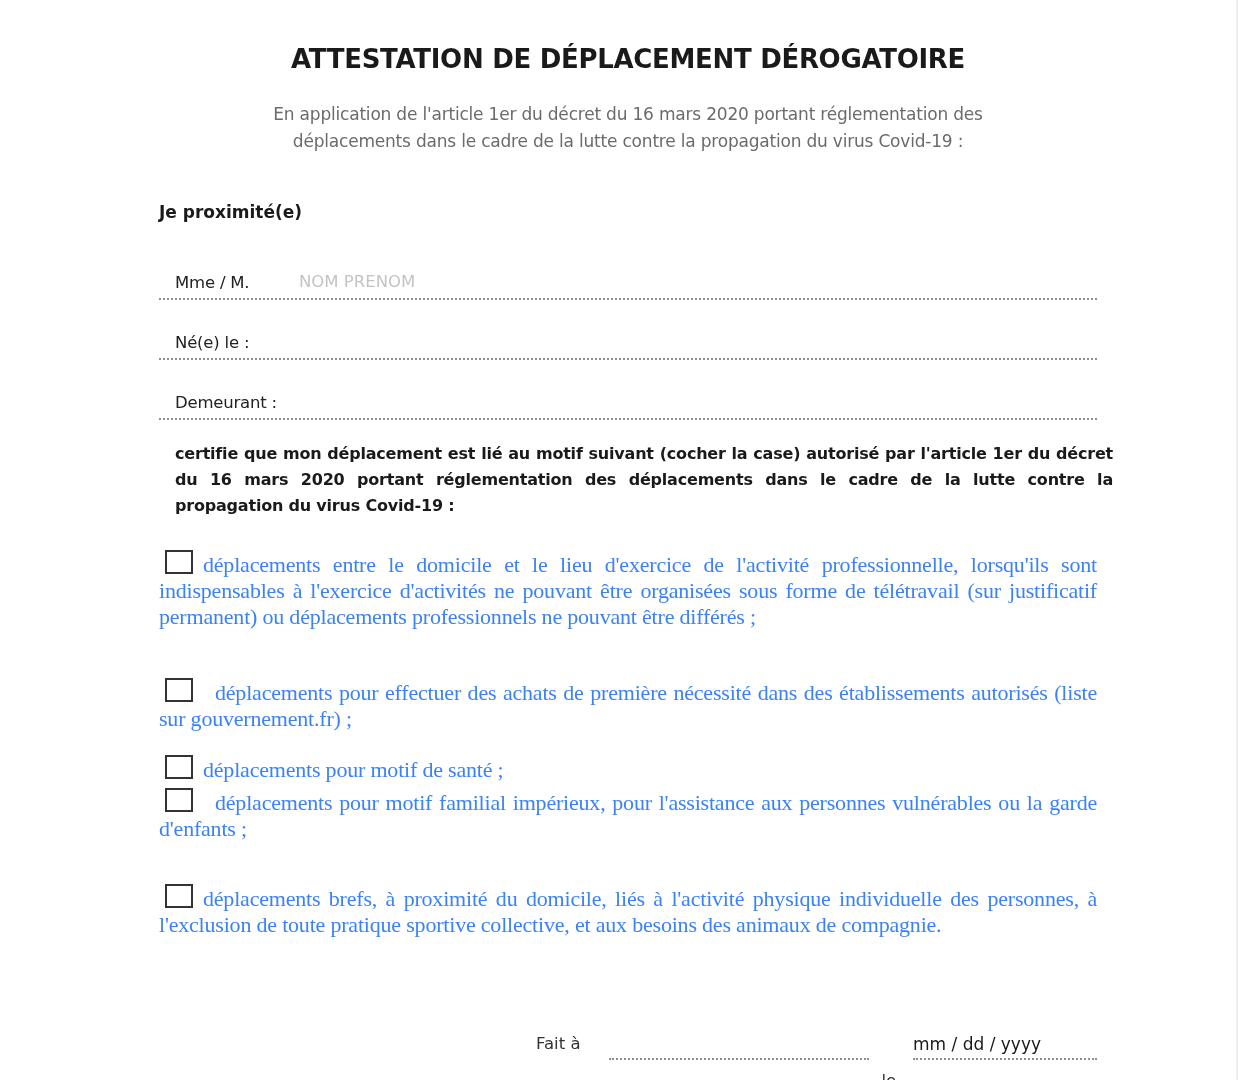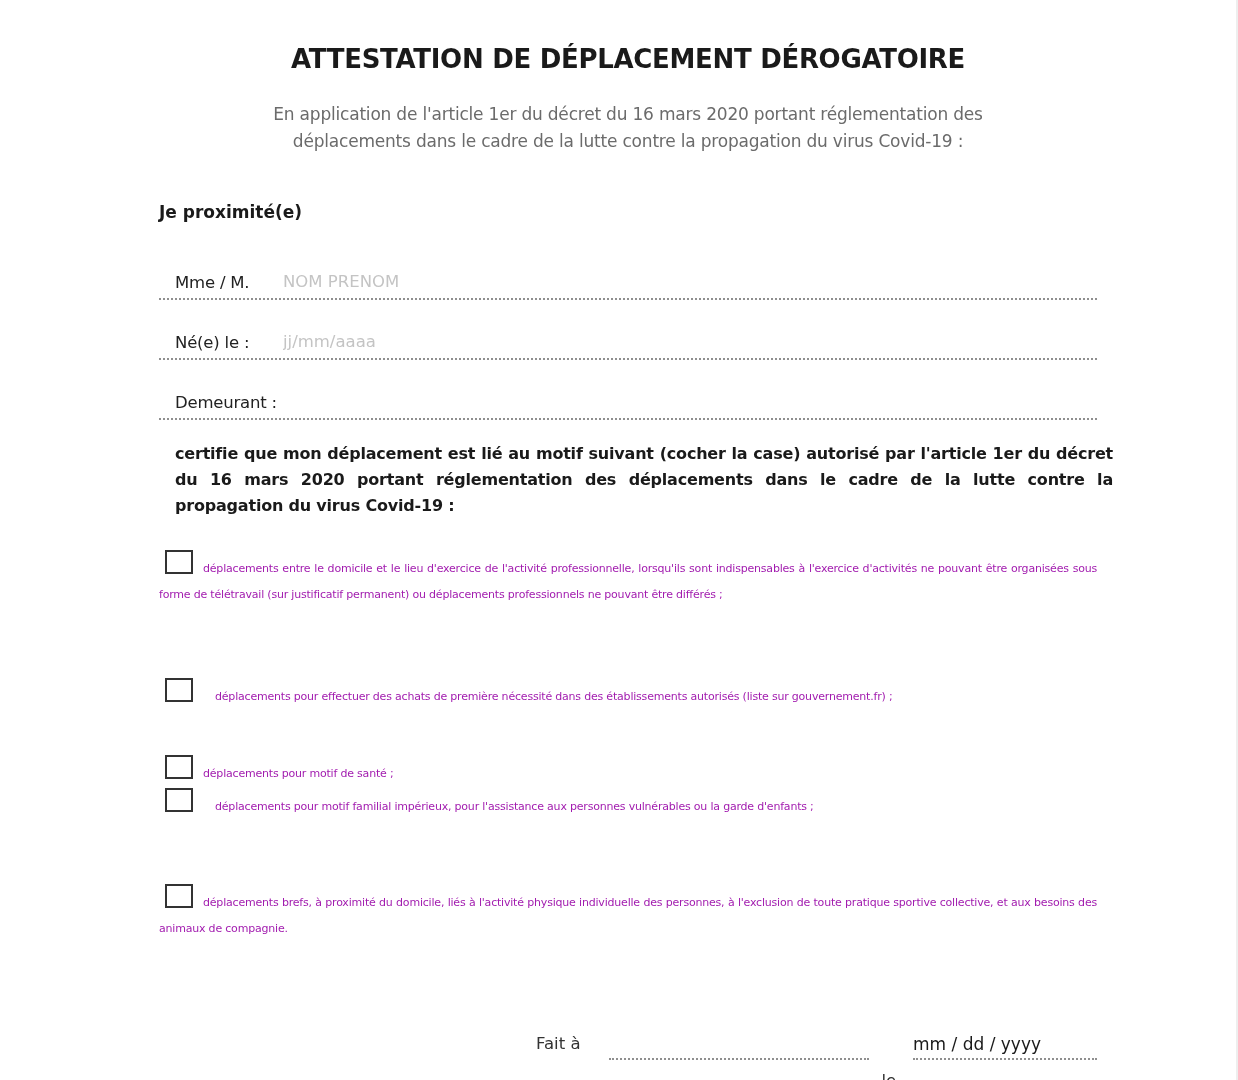--- a/index.html
+++ b/index.html
@@ -70,21 +70,21 @@
       position: absolute;
       left: 0;
       bottom: 6px;
       font-size: 16.5px;
       color: #222;
       letter-spacing: -0.2px;
       margin-left: 16px;
     }
     .field-input {
       position: absolute;
-      left: 124px;
+      left: 140px;
       bottom: 4px;
       width: 790px;
       height: 26px;
       border: none;
       outline: none;
       background: transparent;
       font-family: "DejaVu Sans", "Liberation Sans", sans-serif;
       font-size: 16.5px;
       color: #222;
       padding: 0;
@@ -101,25 +101,26 @@
       line-height: 26px;
       font-weight: bold;
       text-align: justify;
       color: #1a1a1a;
       letter-spacing: -0.2px;
     }
     .option {
       position: absolute;
       left: 0;
       width: 938px;
-      font-size: 11px;
+      font-size: 22px;
       line-height: 26px;
       text-align: justify;
-      color: #a21caf;
-      letter-spacing: -0.2px;
+      color: #3b82f6;
+      letter-spacing: -0.2px;
+      font-family: Liberation Serif, serif;
     }
     .checkbox {
       display: inline-block;
       width: 28px;
       height: 24px;
       border: 2px solid #333;
       box-sizing: border-box;
       vertical-align: -2px;
       margin-left: 6px;
       margin-right: 10px;
@@ -195,21 +196,20 @@
 
   <div class="intro">Je proximité(e)</div>
 
   <div class="field" style="top:258px;">
     <span class="field-label">Mme / M.</span>
     <input class="field-input" type="text" placeholder="NOM PRENOM" style="">
   </div>
 
   <div class="field" style="top:318px;">
     <span class="field-label">Né(e) le :</span>
-    <input class="field-input" type="text" placeholder="jj/mm/aaaa" style="">
   </div>
 
   <div class="field" style="top:378px;">
     <span class="field-label">Demeurant :</span>
   </div>
 
   <div class="certify">certifie que mon déplacement est lié au motif suivant (cocher la case) autorisé par l'article 1er du décret du 16 mars 2020 portant réglementation des déplacements dans le cadre de la lutte contre la propagation du virus Covid-19 :</div>
 
   <div class="option" style="top:550px;">
     <span class="checkbox"></span><span>déplacements entre le domicile et le lieu d'exercice de l'activité professionnelle, lorsqu'ils sont indispensables à l'exercice d'activités ne pouvant être organisées sous forme de télétravail (sur justificatif permanent) ou déplacements professionnels ne pouvant être différés ;</span>

